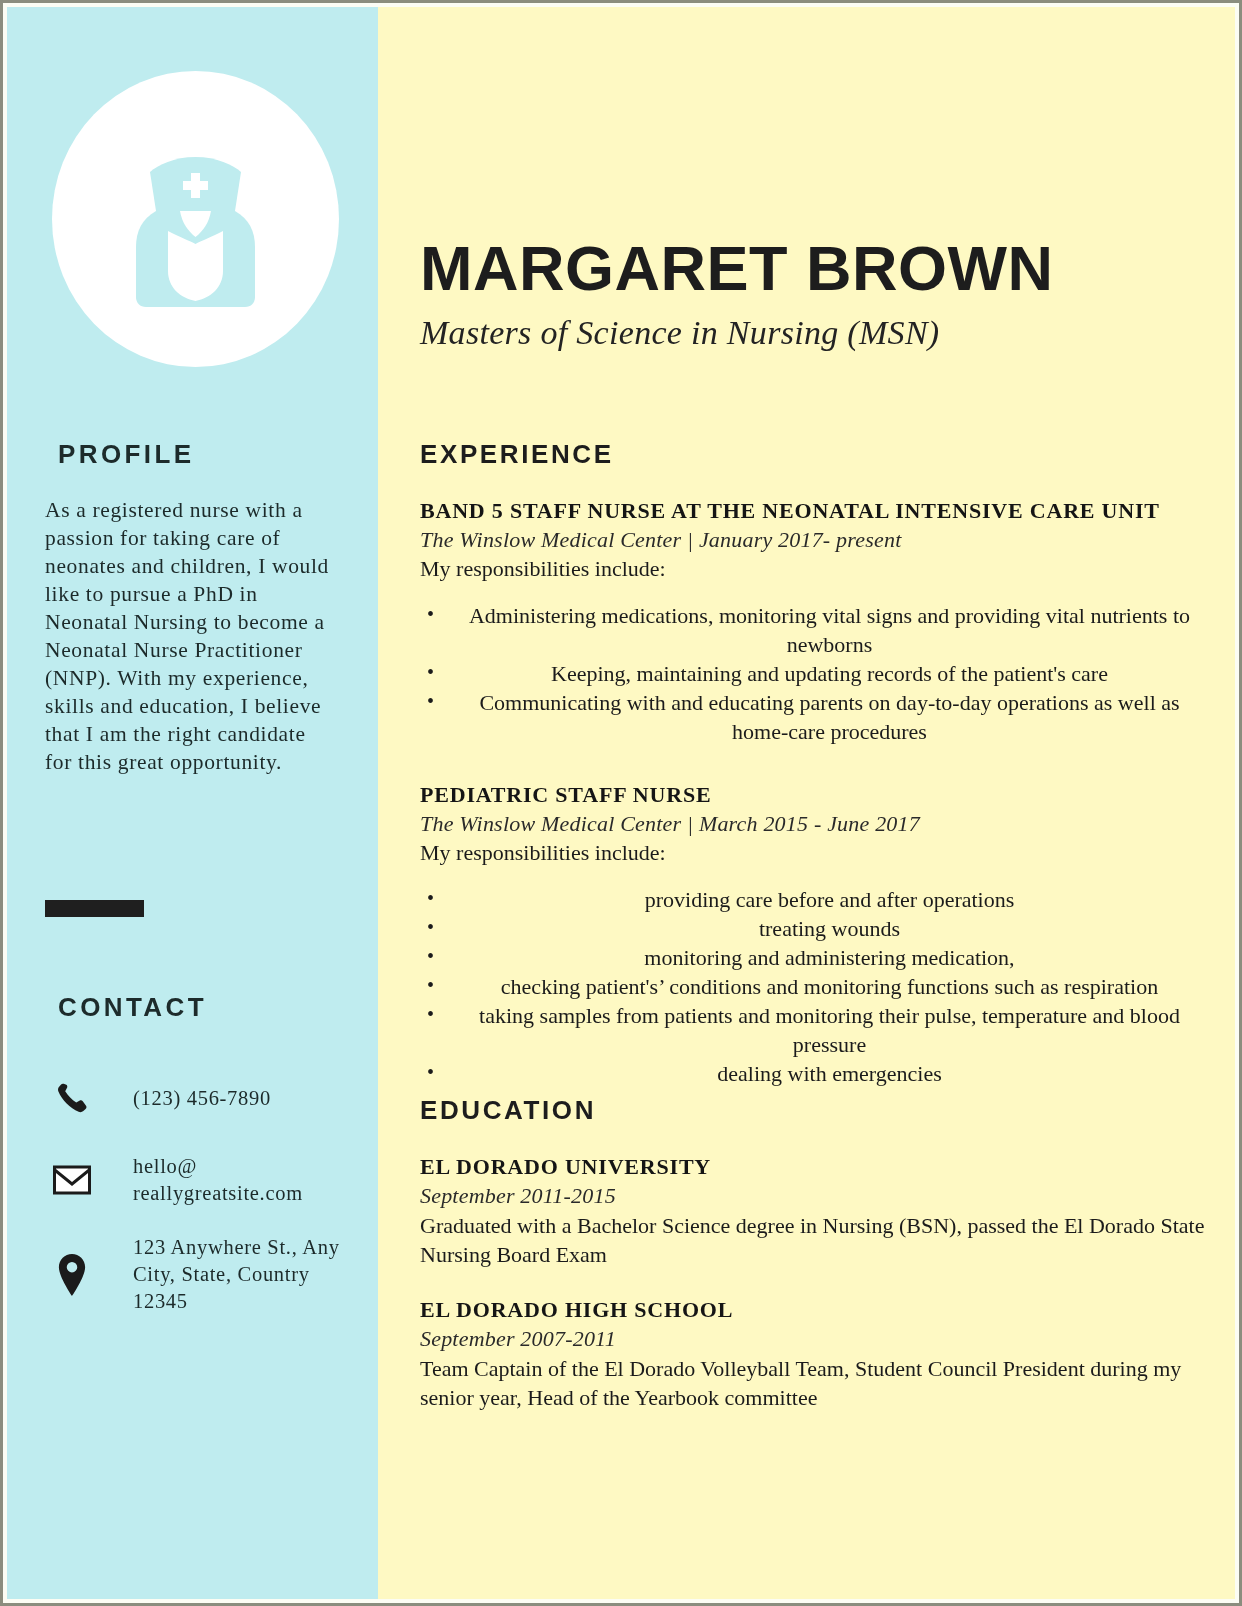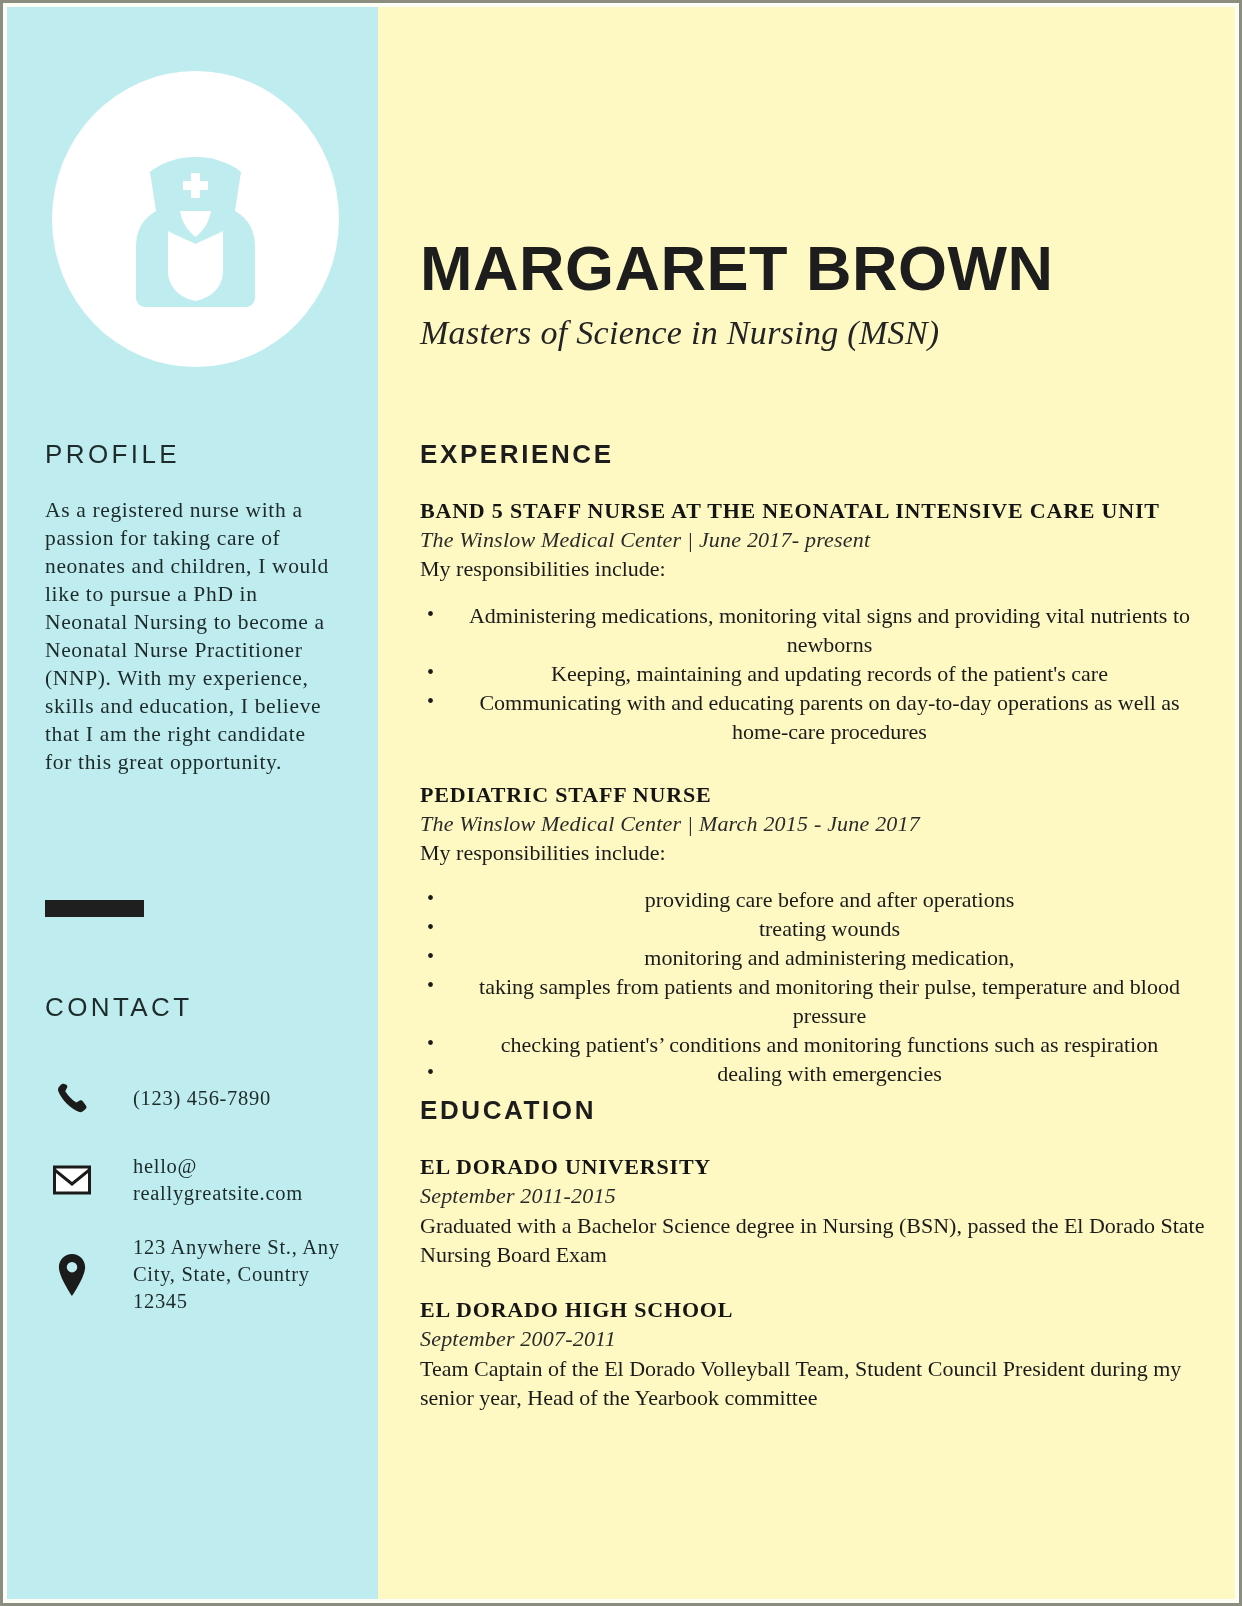--- a/index.html
+++ b/index.html
@@ -65,24 +65,25 @@
   }
 
   .sb-section {
     position: absolute;
     left: 38px;
     width: 300px;
   }
 
   .sb-heading {
     font-family: "Liberation Sans", sans-serif;
-    font-weight: 400;
+    font-weight: 700;
     font-size: 26px;
     letter-spacing: 3.4px;
     color: #1d2b2b;
+    margin-left: 13px;
   }
 
   #profile-section { top: 432px; }
   #profile-text {
     margin-top: 26px;
     font-family: "Liberation Serif", serif;
     font-size: 21.5px;
     line-height: 28px;
     letter-spacing: 0.65px;
     color: #1c2a2a;
@@ -323,39 +324,39 @@
     <div id="header-block">
       <h1 id="full-name">MARGARET BROWN</h1>
       <div id="job-subtitle">Masters of Science in Nursing (MSN)</div>
     </div>
 
     <section id="experience-section">
       <h2 class="main-section-heading">EXPERIENCE</h2>
 
       <div class="job">
         <div class="job-title">BAND 5 STAFF NURSE AT THE NEONATAL INTENSIVE CARE UNIT</div>
-        <div class="job-meta">The Winslow Medical Center | June 2017- present</div>
+        <div class="job-meta">The Winslow Medical Center | January 2017- present</div>
         <div class="job-lead">My responsibilities include:</div>
         <ul class="bullets">
           <li>Administering medications, monitoring vital signs and providing vital nutrients to newborns</li>
           <li>Keeping, maintaining and updating records of the patient's care</li>
           <li>Communicating with and educating parents on day-to-day operations as well as home-care procedures</li>
         </ul>
       </div>
 
       <div class="job">
         <div class="job-title">PEDIATRIC STAFF NURSE</div>
         <div class="job-meta">The Winslow Medical Center | March 2015 - June 2017</div>
         <div class="job-lead">My responsibilities include:</div>
         <ul class="bullets">
           <li>providing care before and after operations</li>
           <li>treating wounds</li>
           <li>monitoring and administering medication,</li>
+          <li>checking patient's’ conditions and monitoring functions such as respiration</li>
           <li>taking samples from patients and monitoring their pulse, temperature and blood pressure</li>
-          <li>checking patient's’ conditions and monitoring functions such as respiration</li>
           <li>dealing with emergencies</li>
         </ul>
       </div>
     </section>
 
     <section id="education-section">
       <h2 class="main-section-heading">EDUCATION</h2>
 
       <div class="edu-entry">
         <div class="edu-title">EL DORADO UNIVERSITY</div>

